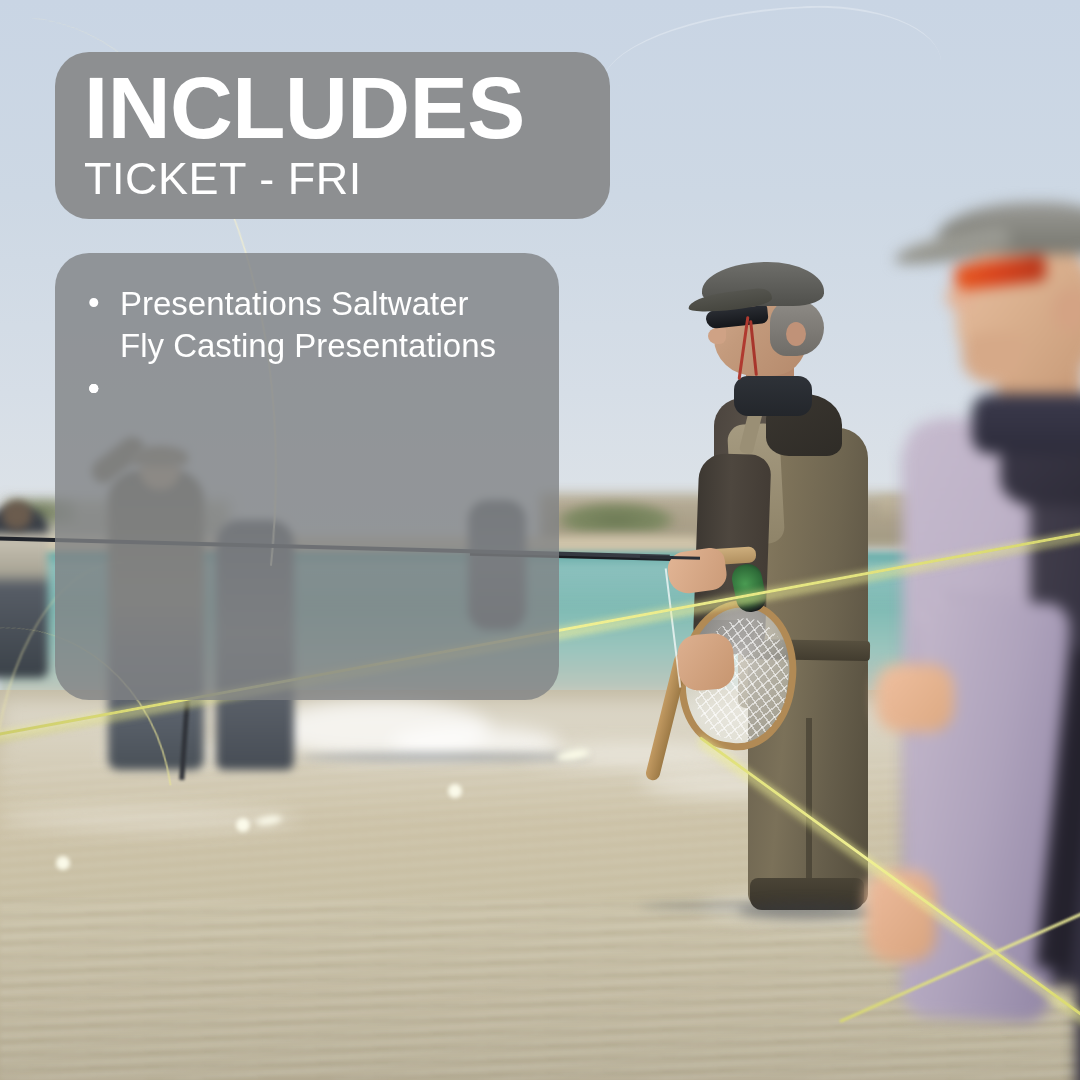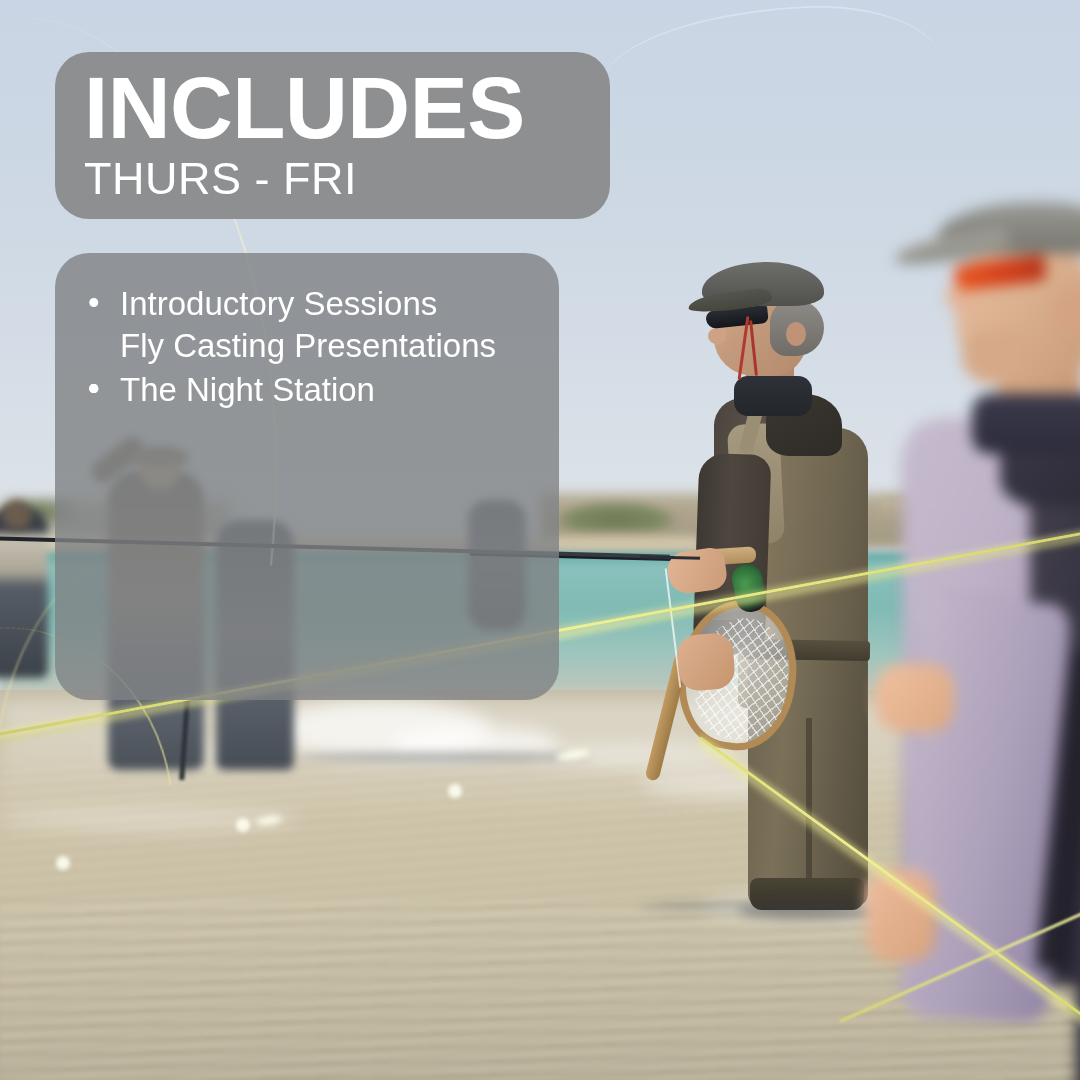--- a/index.html
+++ b/index.html
@@ -428,36 +428,35 @@
     <div class="fly3"></div>
     <div class="fly-glint"></div>
     <div class="fly-glint2"></div>
     <div class="fly-bead fb1"></div>
     <div class="fly-bead fb2"></div>
     <div class="fly-bead fb3"></div>
   </div>
 
   <div class="panel-title">
     <h1>INCLUDES</h1>
-    <div class="sub">THURS - FRI</div>
+    <div class="sub">TICKET - FRI</div>
   </div>
 
   <div class="panel-list">
     <ul>
       <li>
         <span class="bul">•</span>
-        <span>Introductory Sessions</span>
+        <span>Presentations Saltwater</span>
         <span class="l2">Fly Casting Presentations</span>
       </li>
       <li>
         <span class="bul">•</span>
       </li>
       <li>
         <span class="bul">•</span>
       </li>
       <li>
         <span class="bul">•</span>
-        <span class="l2">The Night Station</span>
       </li>
     </ul>
   </div>
 
 </div>
 
 </body></html>

